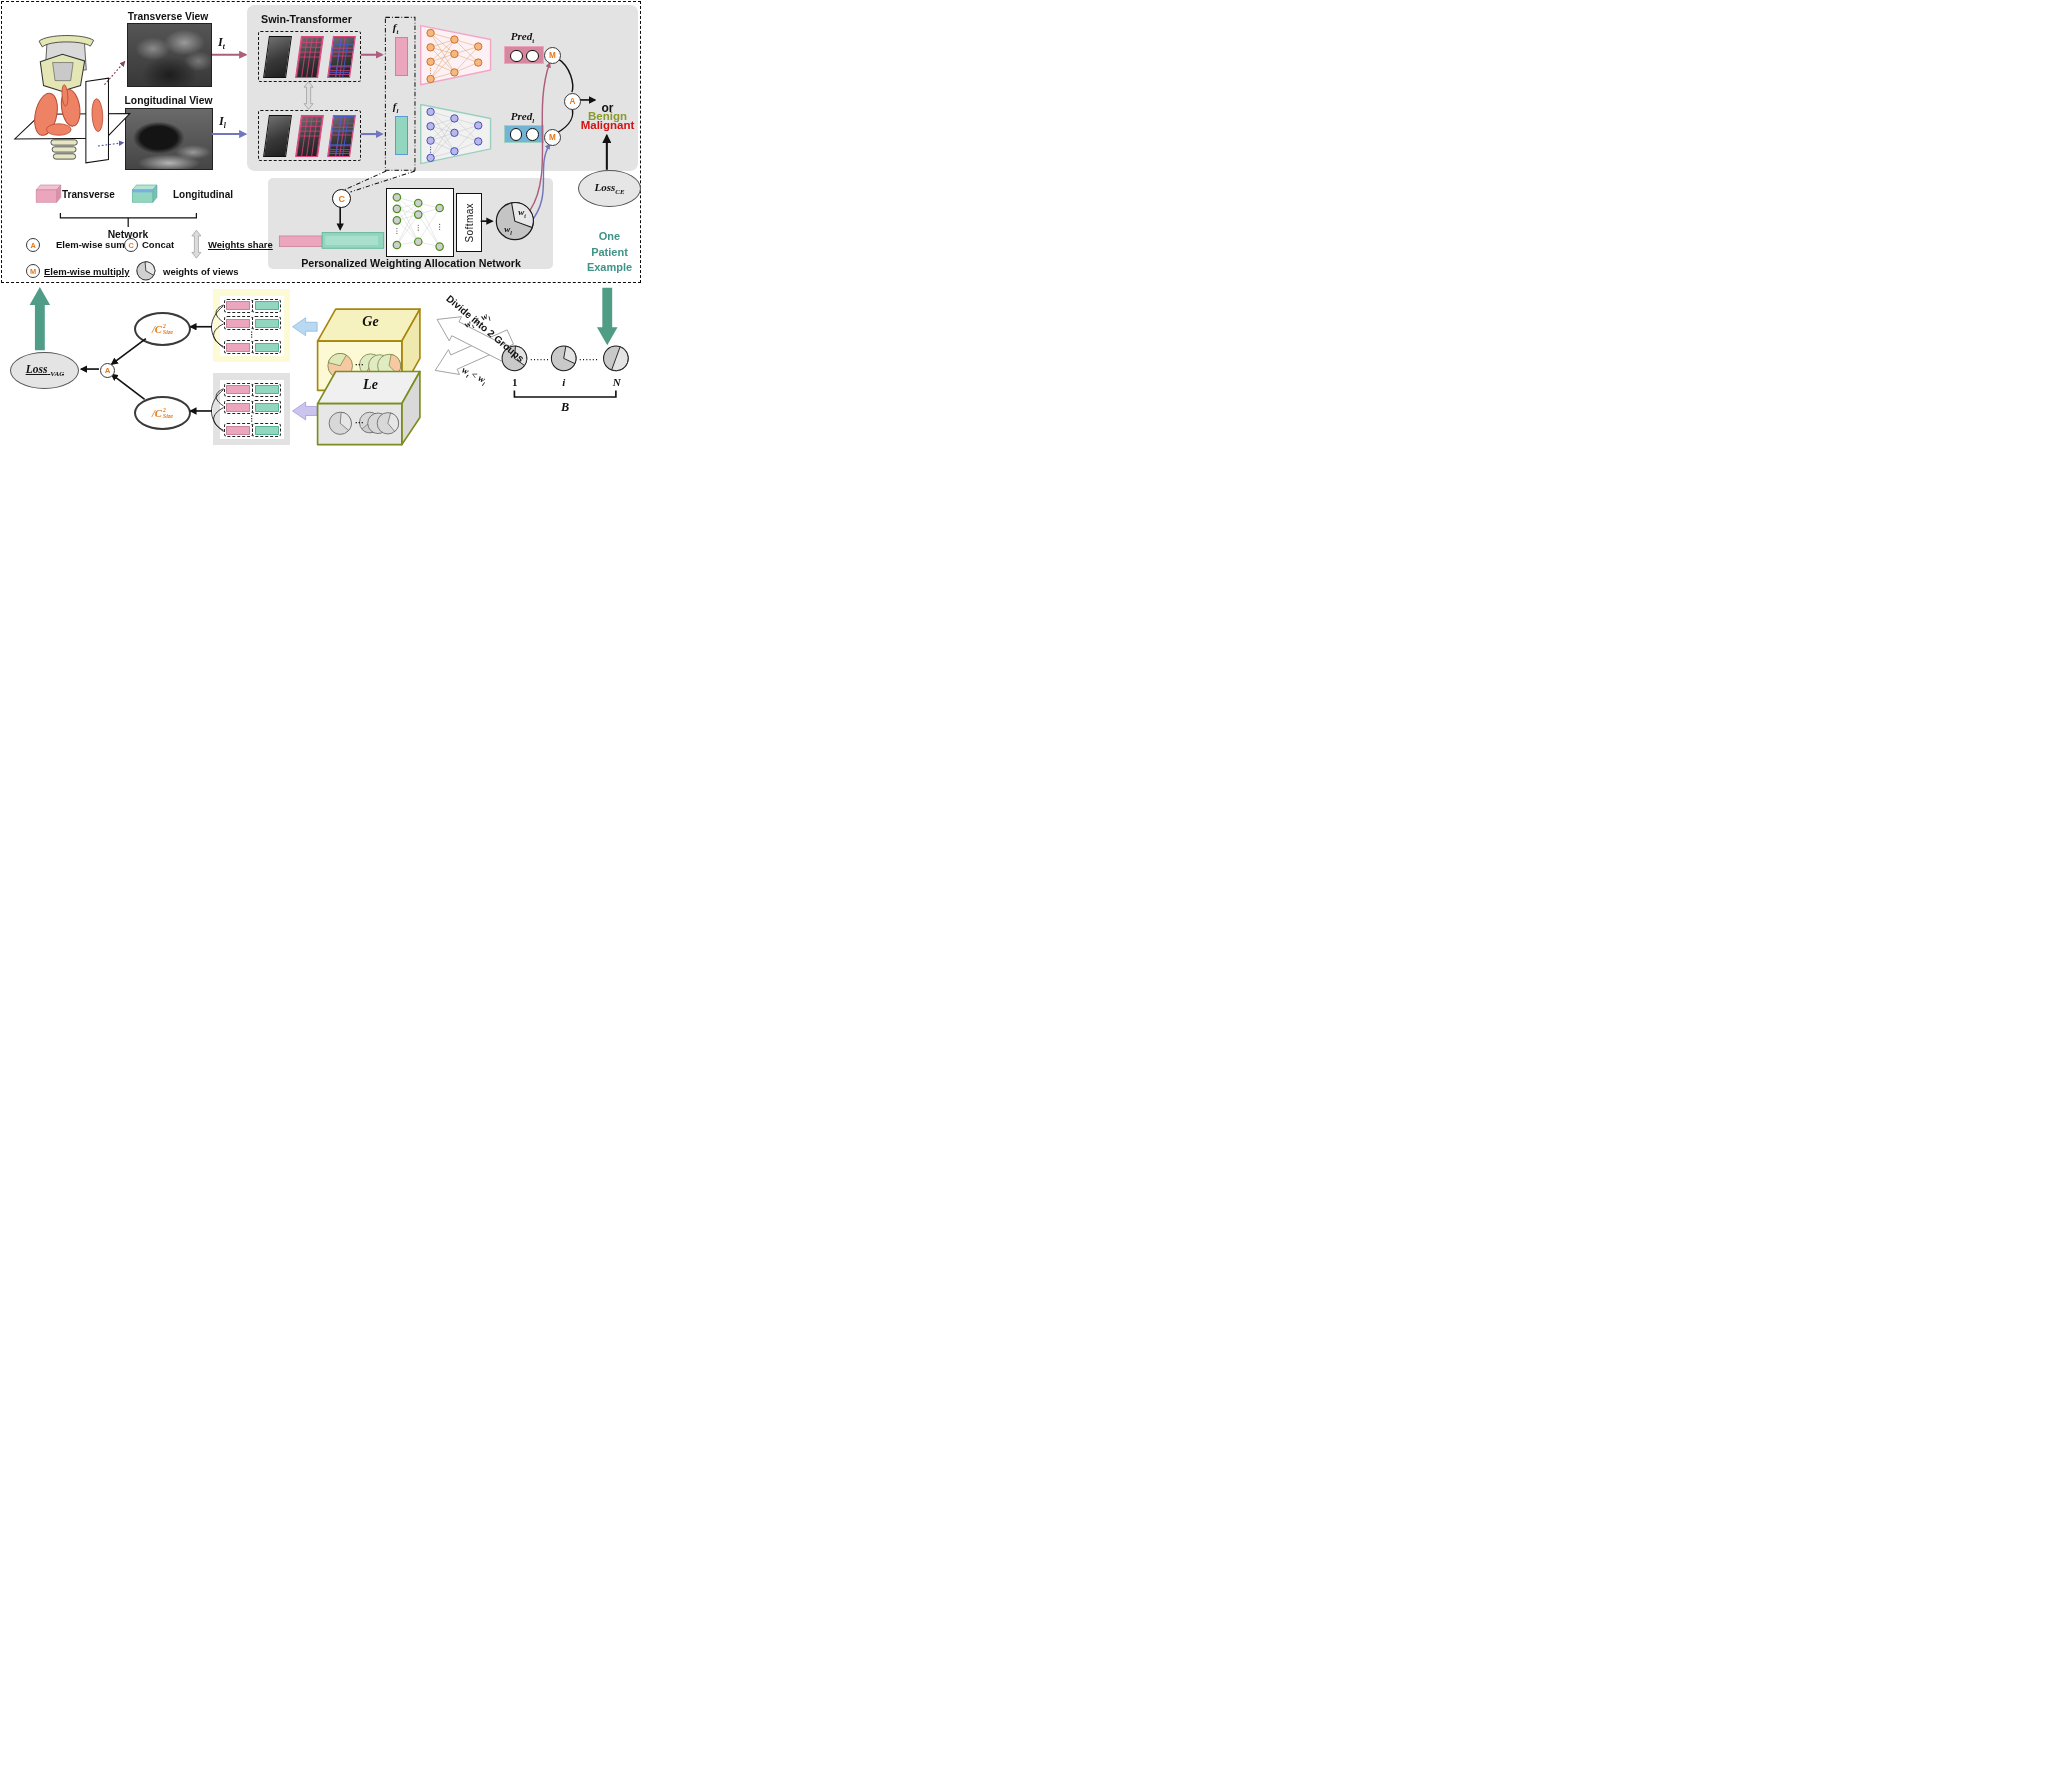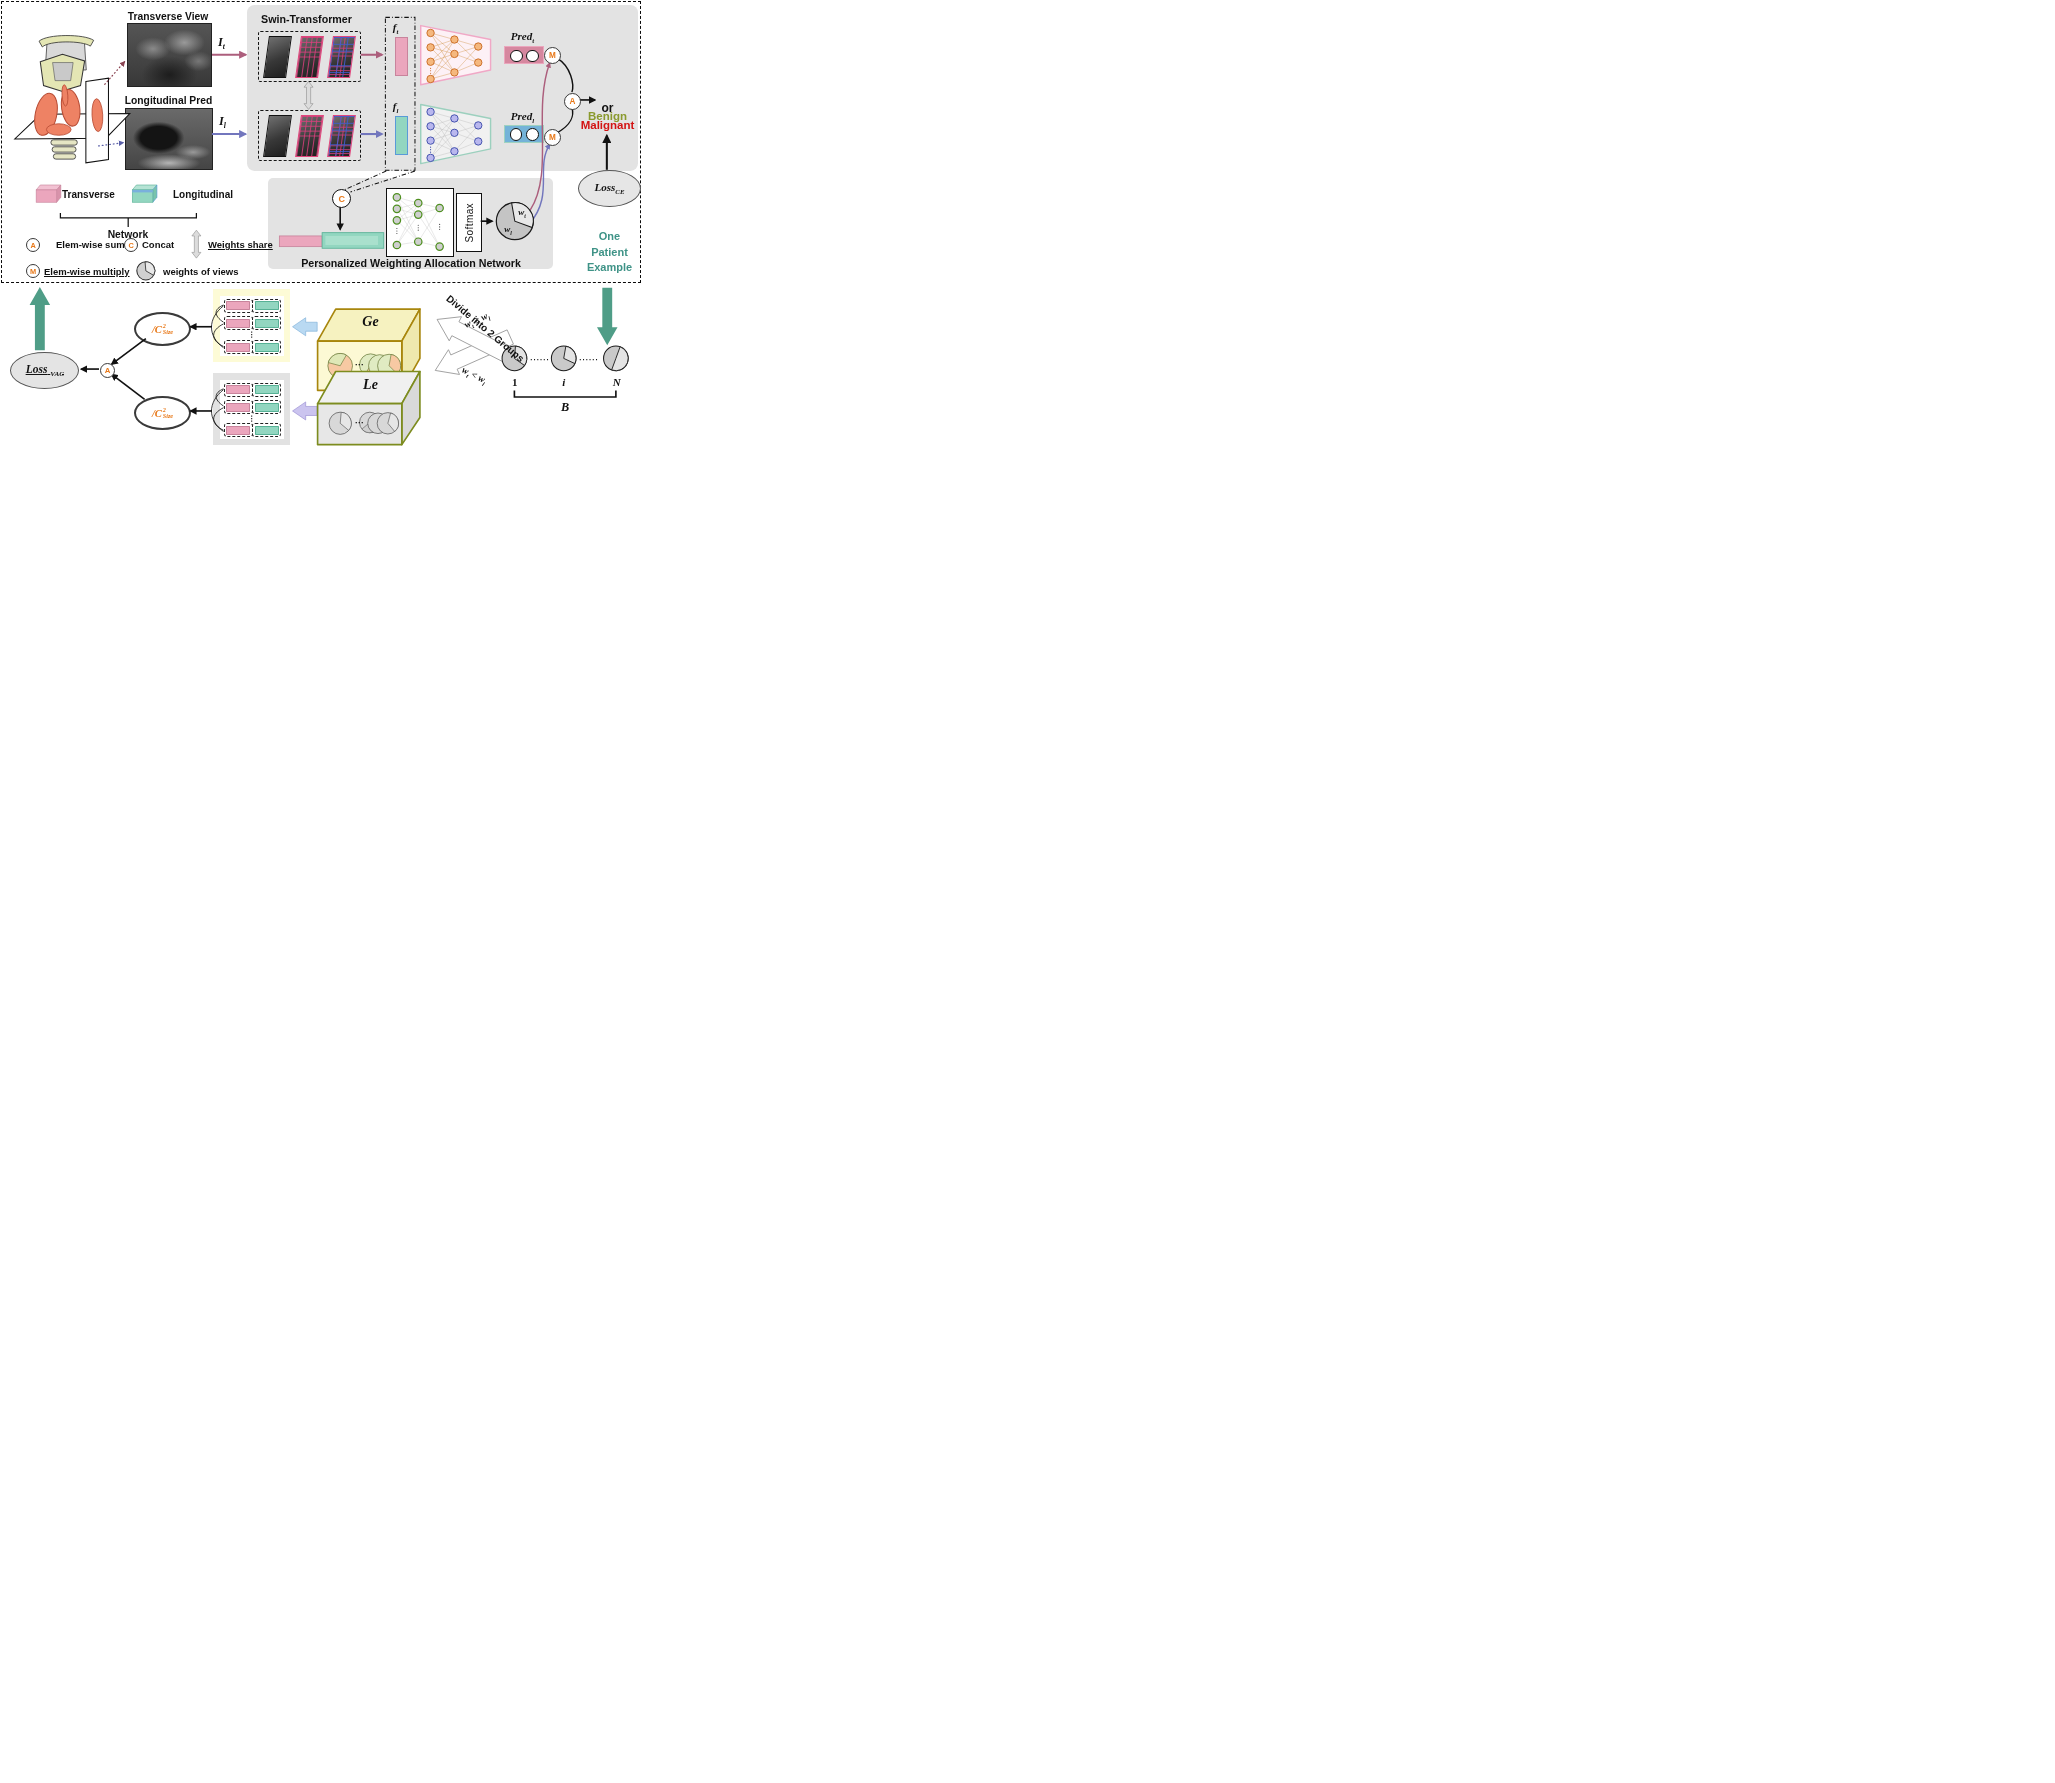--- a/index.html
+++ b/index.html
@@ -398,21 +398,21 @@
       <circle cx="1499" cy="872" r="30" fill="#c9c9c9" stroke="#1a1a1a" stroke-width="2.5"></circle>
       <path d="M1499,872 L1509.3,843.8 A30,30 0 0 1 1488.7,900.2 Z" fill="#e4e4e4" stroke="#1a1a1a" stroke-width="2.2"></path>
     </g>
     <path d="M1252,950 L1252,966 L1499,966 L1499,950" fill="none" stroke="#111" stroke-width="4"></path>
   </svg>
 
   <div class="abs z10 ctr b" style="left:123px;top:10px;width:90px;height:12.3px;font-size:10.3px;">
     <span>Transverse View</span>
     </div>
   <div class="abs z10 ctr b" style="left:120px;top:94px;width:97px;height:12.3px;font-size:10.3px;">
-    <span>Longitudinal Pred</span>
+    <span>Longitudinal View</span>
     </div>
   <div class="abs z10 ctr b" style="left:247px;top:12.3px;width:119px;height:13px;font-size:10.7px;">
     <span>Swin-Transformer</span>
     </div>
 
   <div class="abs z10 ser" style="left:218px;top:35px;font-size:12.3px;">
     <span>I</span><sub>t</sub></div>
   <div class="abs z10 ser" style="left:219px;top:114px;font-size:12.3px;">
     <span>I</span><sub>l</sub></div>
 

